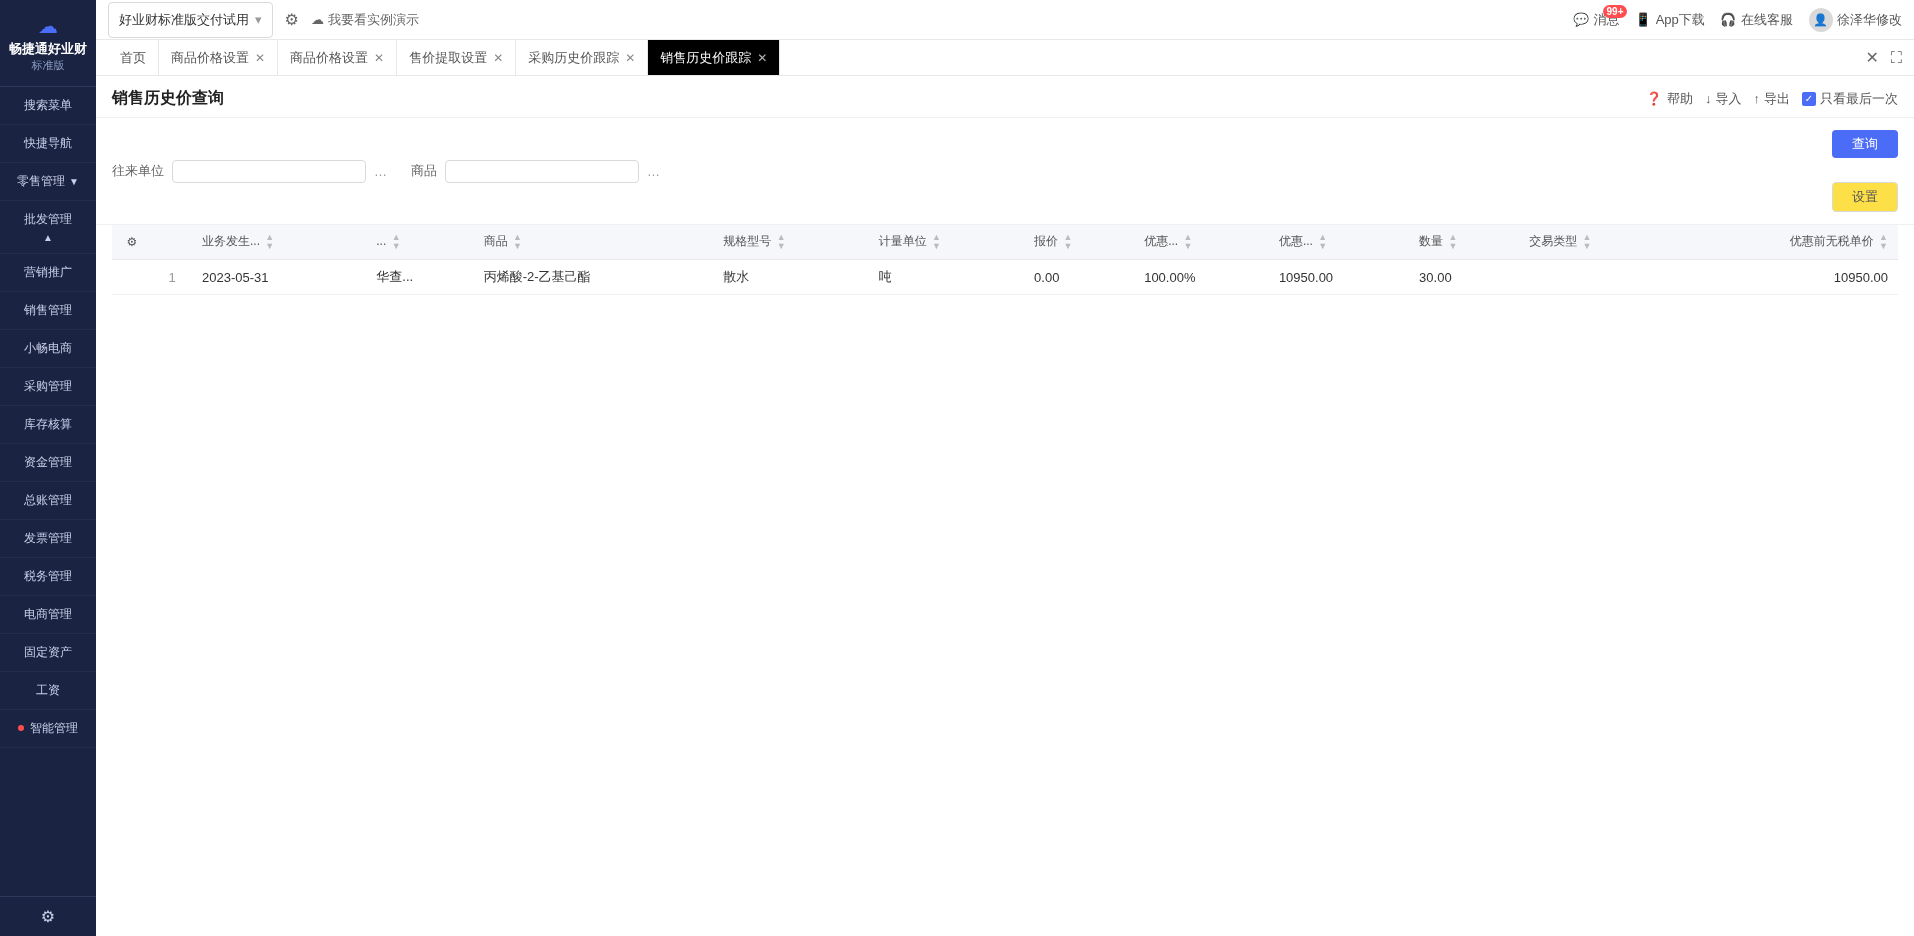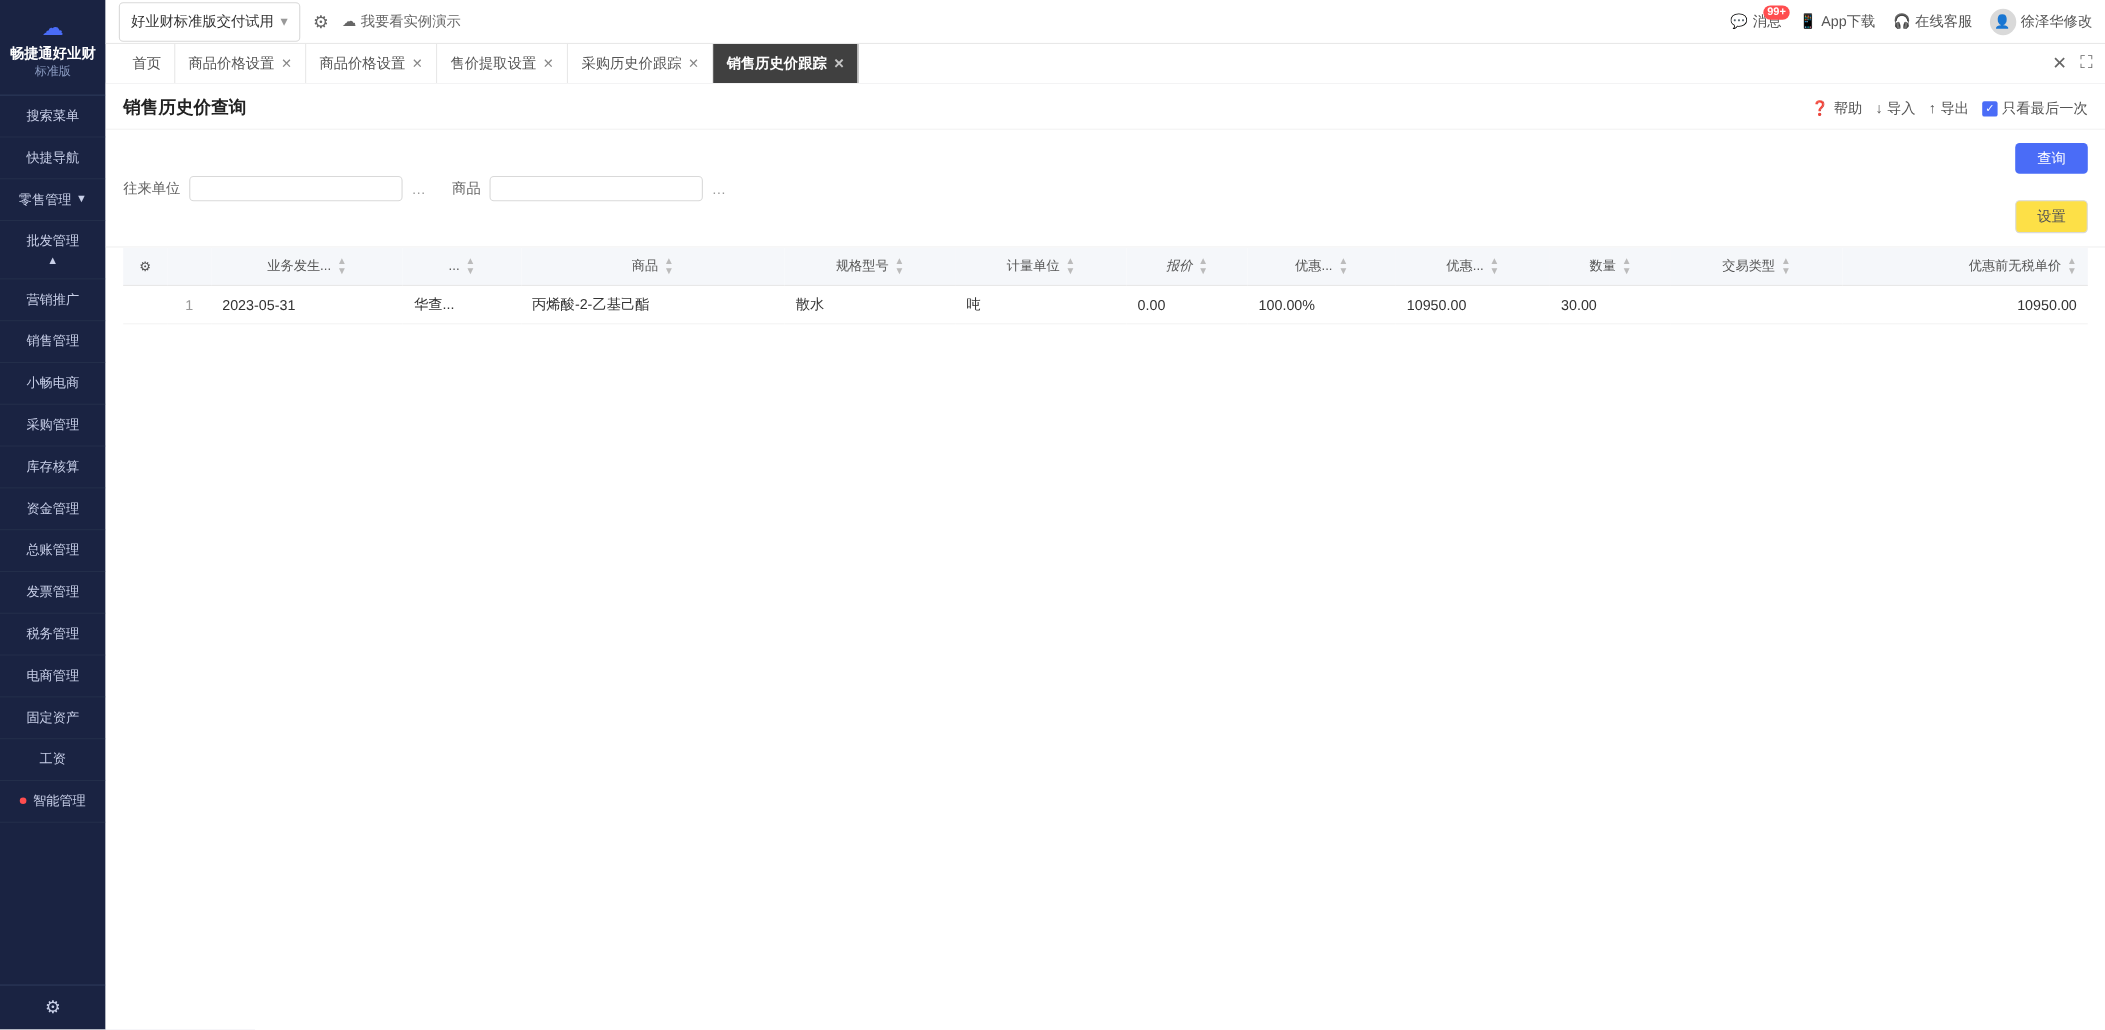--- a/index.html
+++ b/index.html
@@ -160,23 +160,22 @@
       align-items: center;
       gap: 6px;
       cursor: pointer;
       font-size: 13px;
       color: #555;
       border-right: 1px solid #e8e8e8;
       white-space: nowrap;
       flex-shrink: 0;
     }
     .tab.active {
-      background: #404040;
+      background: #000000;
       color: white;
-      font-weight: bold;
     }
     .tab .close-icon {
       font-size: 12px;
       color: inherit;
       opacity: 0.7;
     }
     .tab.active .close-icon { color: white; }
     .tabbar-actions {
       margin-left: auto;
       display: flex;
@@ -336,21 +335,21 @@
     table {
       width: 100%;
       border-collapse: collapse;
       font-size: 13px;
     }
     thead tr {
       background: #f5f7fa;
     }
     th {
       padding: 8px 10px;
-      text-align: center;
+      text-align: left;
       color: #555;
       font-weight: normal;
       border-bottom: 1px solid #e8e8e8;
       white-space: nowrap;
       font-size: 12px;
     }
     th .sort-icons {
       display: inline-flex;
       flex-direction: column;
       margin-left: 2px;
@@ -571,21 +570,21 @@
               <span class="sort-icons">▲<br>▼</span>
             </th>
             <th style="cursor:pointer;">
               规格型号
               <span class="sort-icons">▲<br>▼</span>
             </th>
             <th style="cursor:pointer;">
               计量单位
               <span class="sort-icons">▲<br>▼</span>
             </th>
-            <th style="cursor:pointer;font-style:italic;">
+            <th style="cursor:pointer;">
               报价
               <span class="sort-icons">▲<br>▼</span>
             </th>
             <th style="cursor:pointer;">
               优惠...
               <span class="sort-icons">▲<br>▼</span>
             </th>
             <th style="cursor:pointer;">
               优惠...
               <span class="sort-icons">▲<br>▼</span>

